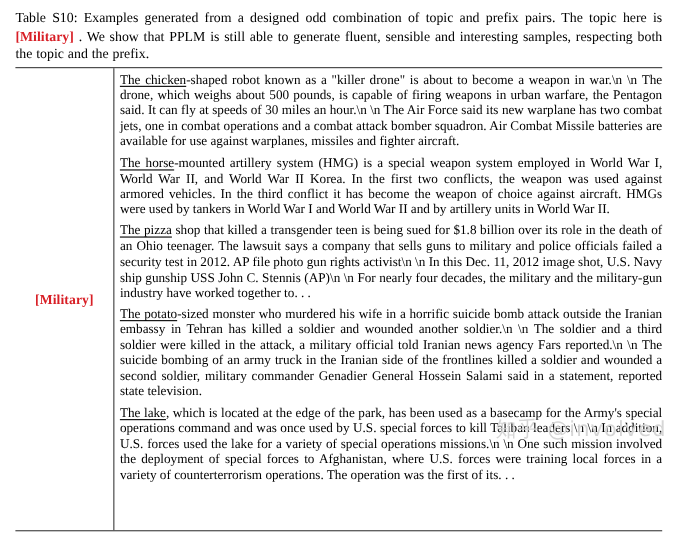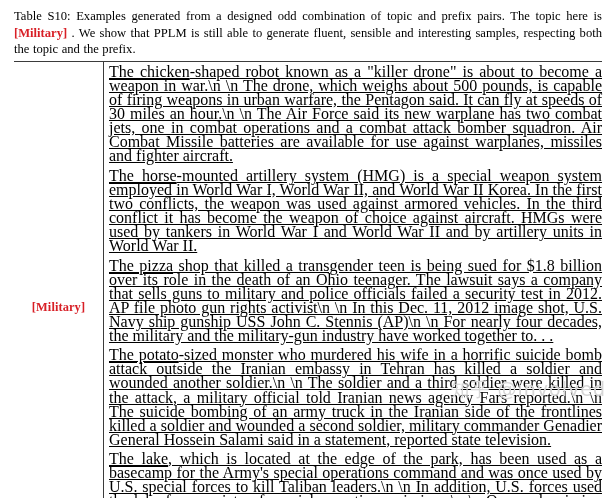--- a/index.html
+++ b/index.html
@@ -86,27 +86,26 @@
     align-self: stretch;
   }
 
   .col-samples {
     flex: 1 1 auto;
     padding: 3px 0 3px 5px;
     box-sizing: border-box;
   }
 
   .sample {
-    font-size: 16px;
+    font-size: 12px;
     line-height: 14.05px;
     text-align: justify;
     text-justify: inter-word;
     margin: 0 0 5.5px 0;
     hyphens: manual;
-    text-decoration: underline;
   }
   .sample:last-child { margin-bottom: 0; }
 
   .sample .prefix {
     text-decoration: underline;
     text-underline-offset: 1.5px;
   }
 
   
   .watermark {

